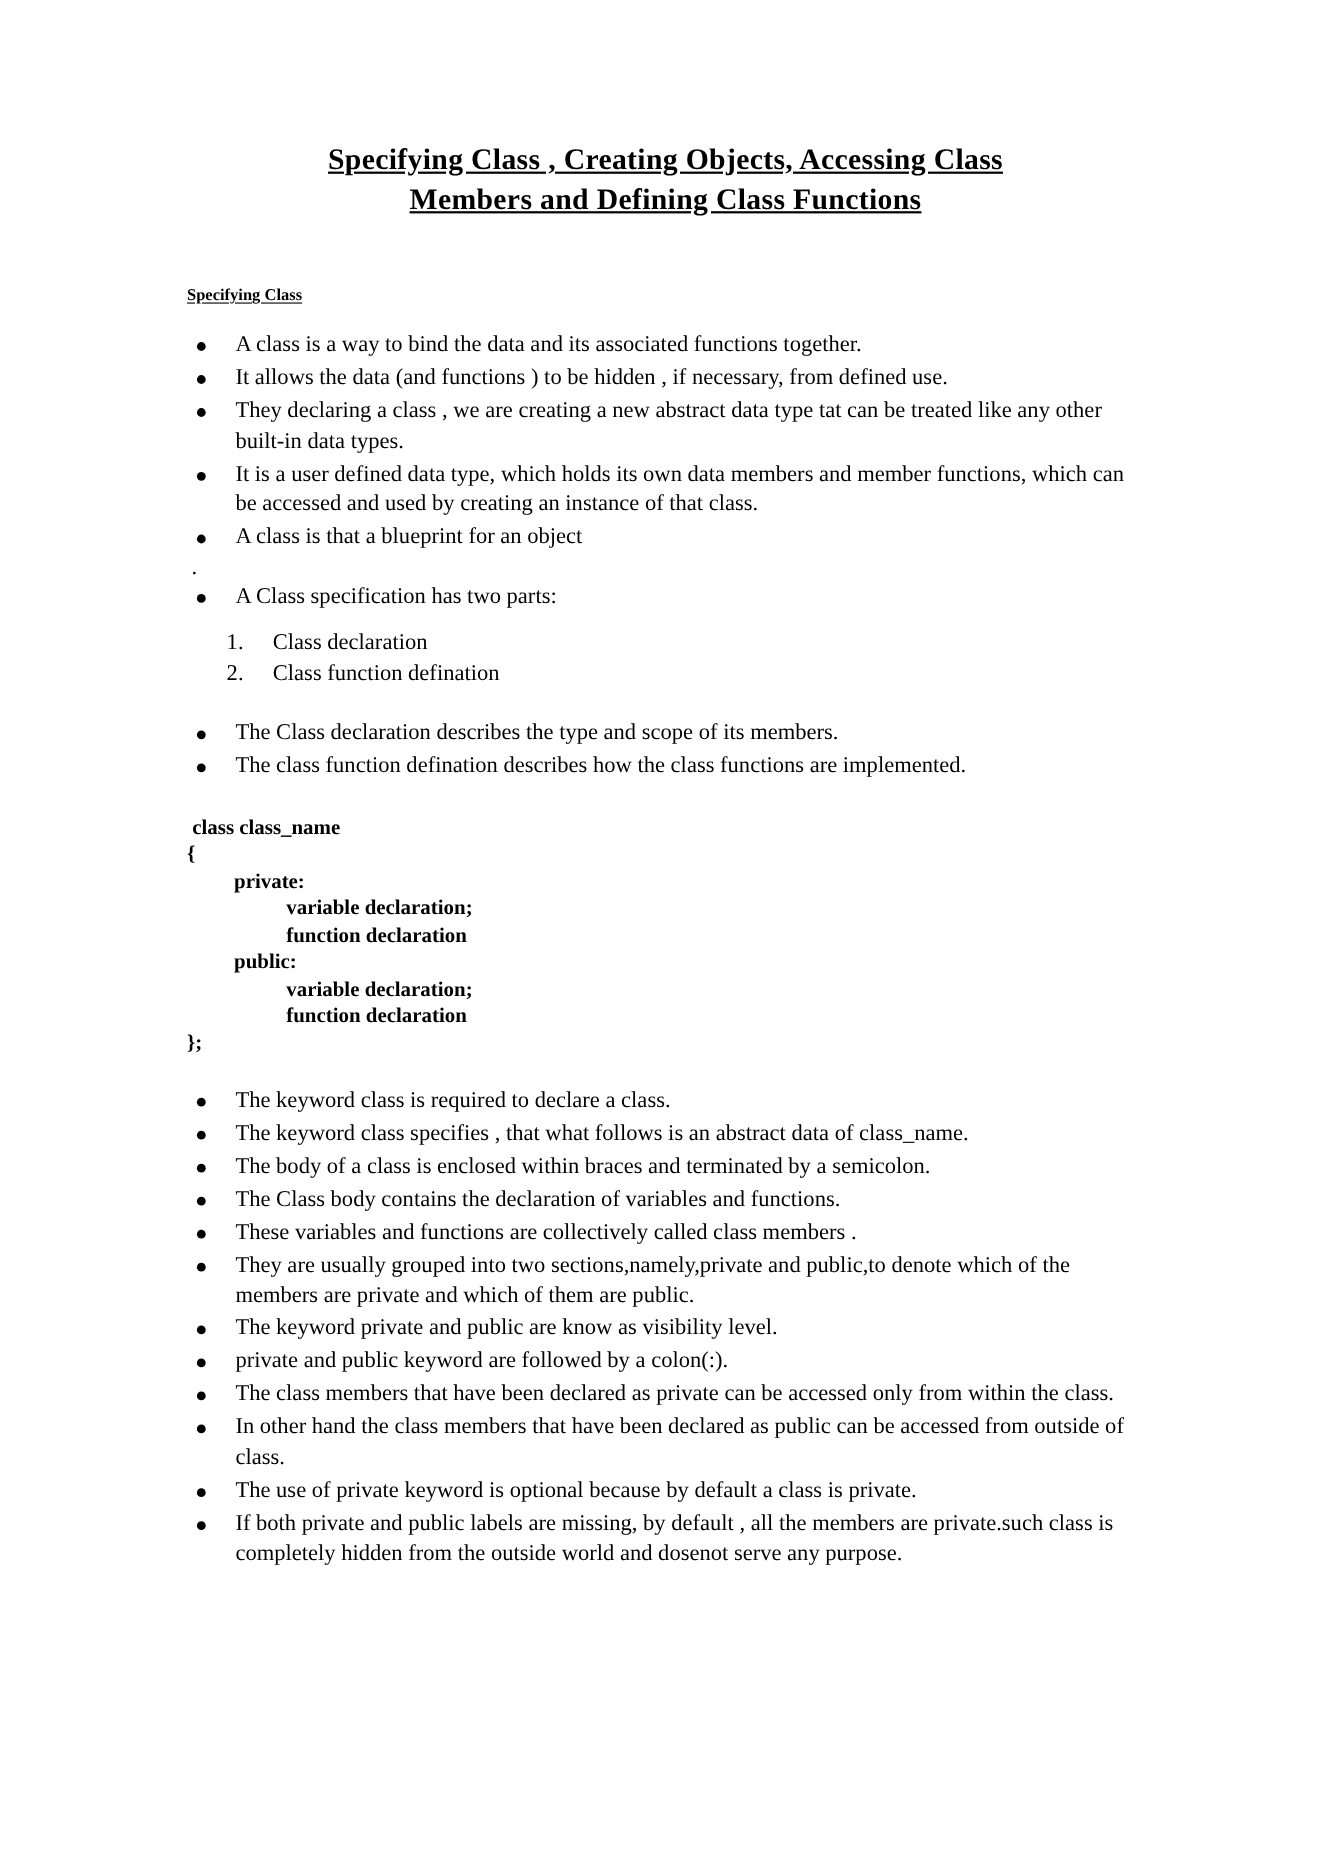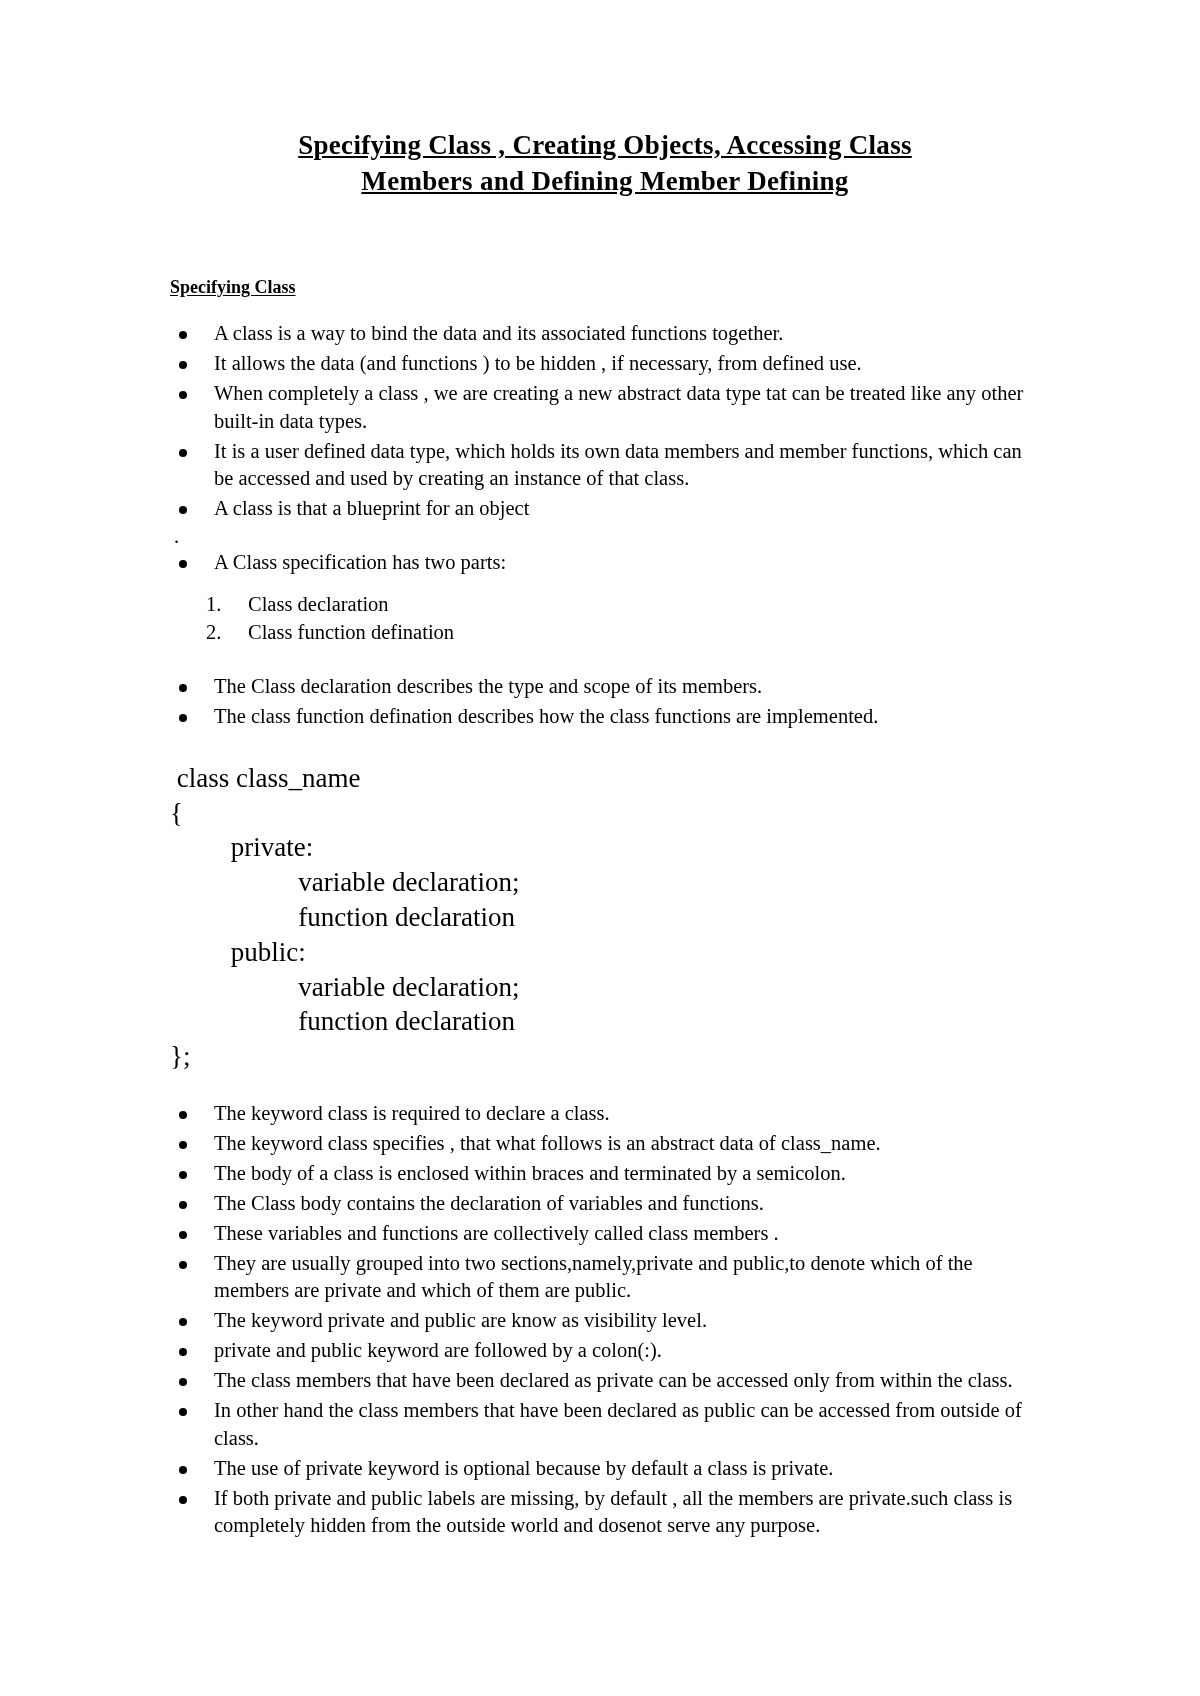--- a/index.html
+++ b/index.html
@@ -31,24 +31,24 @@
     line-height: 1.32;
     letter-spacing: 0.3px;
   }
   .doc-title .tline {
     display: inline-block;
     text-decoration: underline;
     text-underline-offset: 2px;
   }
   .section-heading {
     font-weight: bold;
-    font-size: 18px;
+    font-size: 15px;
     text-decoration: underline;
     text-underline-offset: 2px;
-    margin-top: 78px;
+    margin-top: 62px;
     display: inline-block;
   }
   ul.bullets {
     list-style: none;
     margin: 22px 0 0 0;
     padding: 0;
   }
   ul.bullets > li {
     position: relative;
     padding-left: 44px;
@@ -85,43 +85,44 @@
     line-height: 1.36;
     margin-bottom: 1px;
   }
   ol.numlist > li .num {
     position: absolute;
     left: 36px;
     top: 0;
   }
   .code-block {
     margin: 30px 0 0 0;
-    font-size: 27px;
+    font-size: 19px;
     line-height: 1.29;
     white-space: pre;
+    font-weight: bold;
   }
 </style>
 </head>
 <body>
 
 <div class="page">
 
   <div class="doc-title">
     <span class="tline">Specifying Class , Creating Objects, Accessing Class</span><br>
-    <span class="tline">Members  and Defining Member Defining</span>
+    <span class="tline">Members  and Defining Class Functions</span>
   </div>
 
   <div>
     <span class="section-heading">Specifying Class</span>
   </div>
 
   <ul class="bullets">
     <li>A class is a way to bind the data and its associated functions together.</li>
     <li>It allows the data  (and functions ) to be hidden , if necessary, from defined use.</li>
-    <li>When completely a class , we are creating a new abstract data type tat can be treated like any other built-in data types.</li>
+    <li>They declaring a class , we are creating a new abstract data type tat can be treated like any other built-in data types.</li>
     <li>It is a user defined data type, which holds its own data members and member functions, which can be accessed and used by creating an instance of that class.</li>
     <li> A class is that a blueprint for an object</li>
   </ul>
 
   <p class="lone-dot">.</p>
 
   <ul class="bullets" style="margin-top:6px">
     <li>A Class specification has two parts:</li>
   </ul>
 

